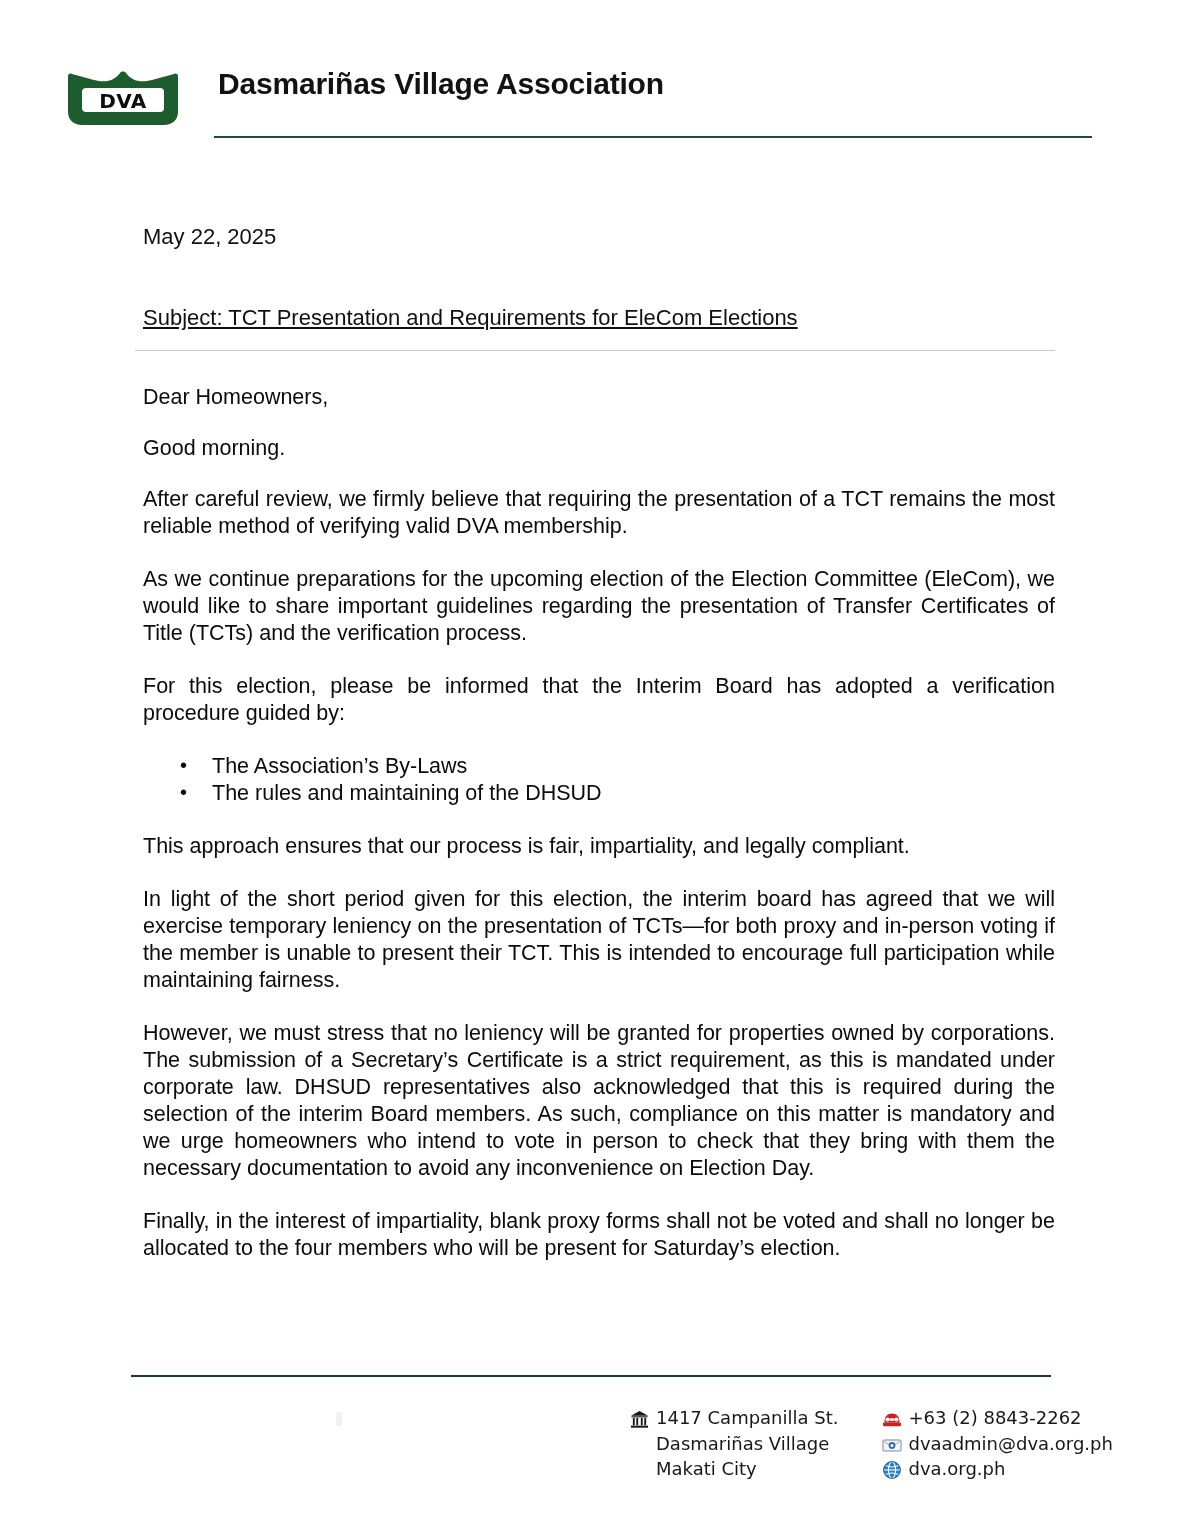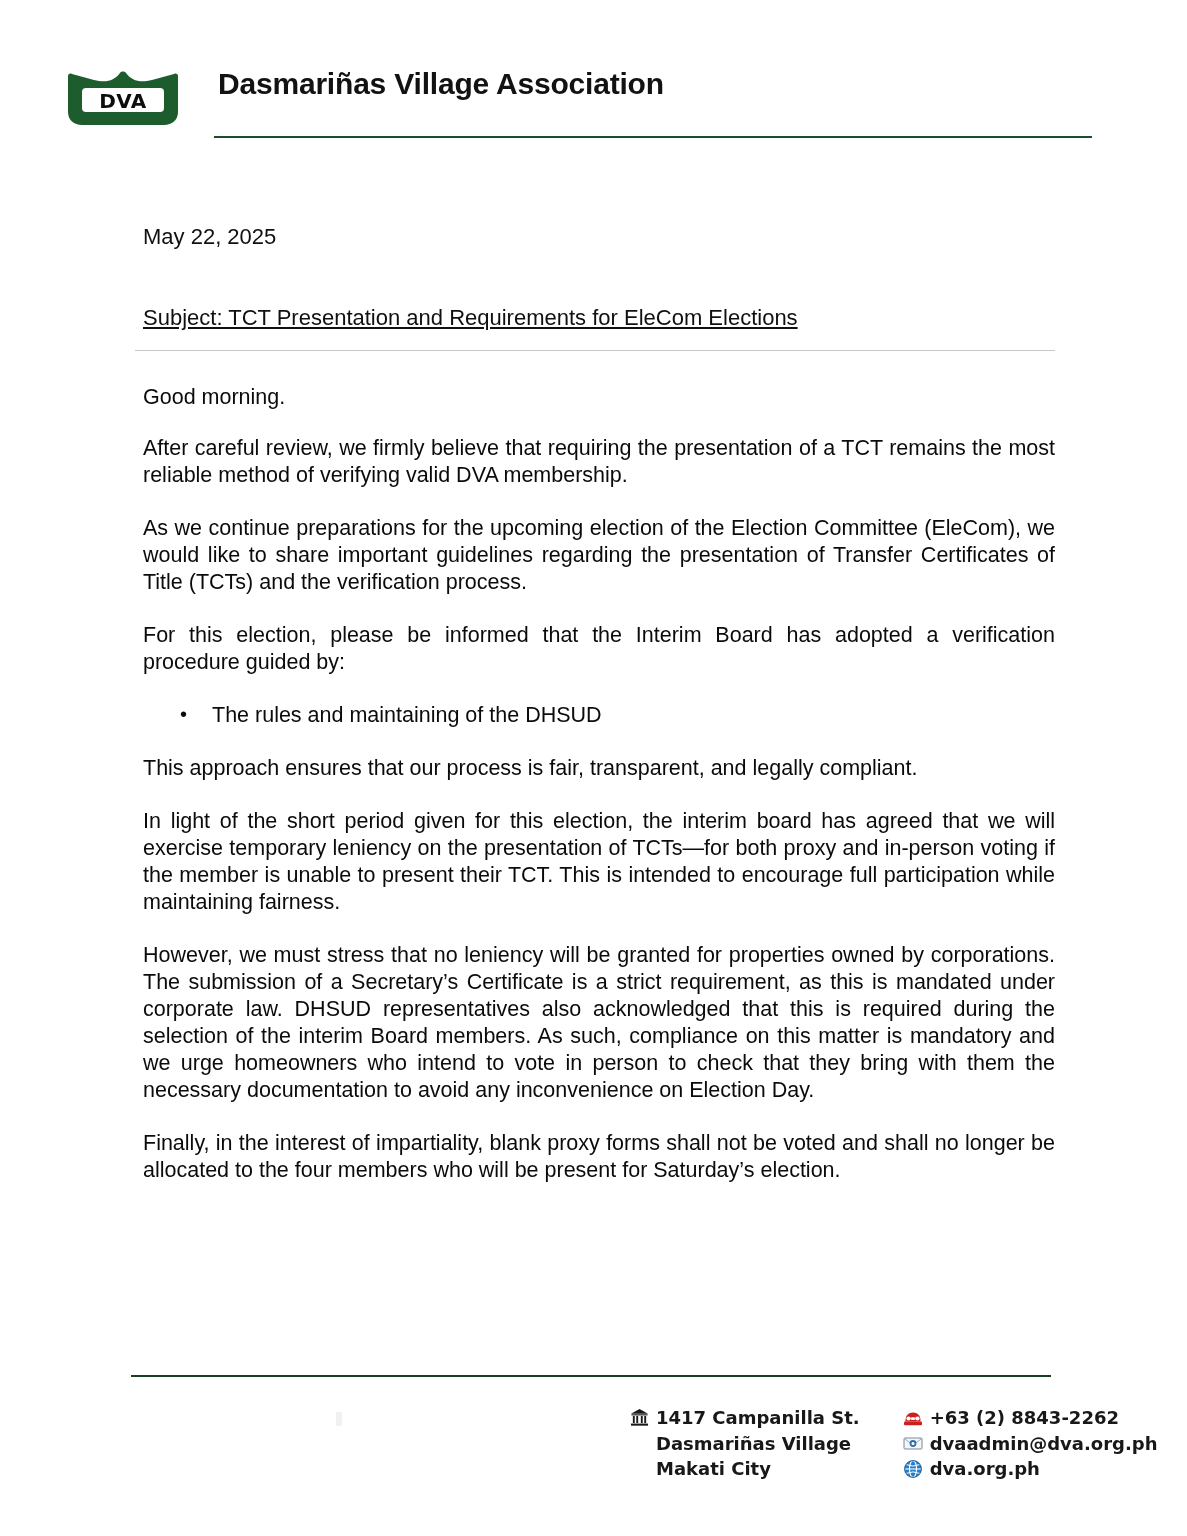--- a/index.html
+++ b/index.html
@@ -156,23 +156,22 @@
     font-family: "DejaVu Sans", sans-serif;
     font-size: 18px;
     line-height: 25.5px;
     color: #181818;
   }
   .footer-col {
     display: block;
   }
   .fline {
     display: flex;
-    align-items: center;
+    align-items: flex-end;
     white-space: nowrap;
-    font-weight: bold;
   }
   .fline .ficon {
     width: 23px;
     min-width: 23px;
     height: 23px;
     margin-right: 5px;
     display: inline-flex;
     align-items: center;
     justify-content: center;
   }
@@ -205,34 +204,36 @@
 <div class="doc-body">
 
   <div class="date-line">May 22, 2025</div>
 
   <div class="subject-line">Subject: TCT Presentation and Requirements for EleCom Elections</div>
 
   <div class="subject-rule"></div>
 
   <div class="content">
 
+    <p class="para nojustify tight">Dear Homeowners,</p>
 
     <p class="para nojustify tight">Good morning.</p>
 
     <p class="para">After careful review, we firmly believe that requiring the presentation of a TCT remains the most reliable method of verifying valid DVA membership.</p>
 
     <p class="para">As we continue preparations for the upcoming election of the Election Committee (EleCom), we would like to share important guidelines regarding the presentation of Transfer Certificates of Title (TCTs) and the verification process.</p>
 
     <p class="para">For this election, please be informed that the Interim Board has adopted a verification procedure guided by:</p>
 
     <ul class="bullets">
+      <li>The Association’s By-Laws</li>
       <li>The rules and maintaining of the DHSUD</li>
     </ul>
 
-    <p class="para nojustify">This approach ensures that our process is fair, transparent, and legally compliant.</p>
+    <p class="para nojustify">This approach ensures that our process is fair, impartiality, and legally compliant.</p>
 
     <p class="para">In light of the short period given for this election, the interim board has agreed that we will exercise temporary leniency on the presentation of TCTs—for both proxy and in-person voting if the member is unable to present their TCT.  This is intended to encourage full participation while maintaining fairness.</p>
 
     <p class="para">However, we must stress that no leniency will be granted for properties owned by corporations. The submission of a Secretary’s Certificate is a strict requirement, as this is mandated under corporate law. DHSUD representatives also acknowledged that this is required during the selection of the interim Board members. As such, compliance on this matter is mandatory and we urge homeowners who intend to vote in person to check that they bring with them the necessary documentation to avoid any inconvenience on Election Day.</p>
 
     <p class="para">Finally, in the interest of impartiality, blank proxy forms shall not be voted and shall no longer be allocated to the four members who will be present for Saturday’s election.</p>
 
   </div>
 </div>
 

